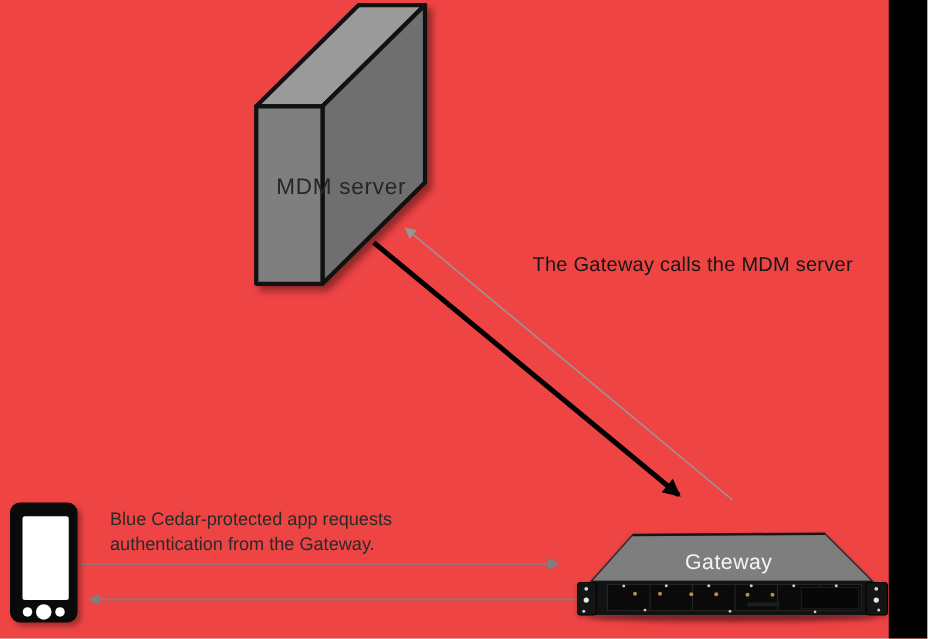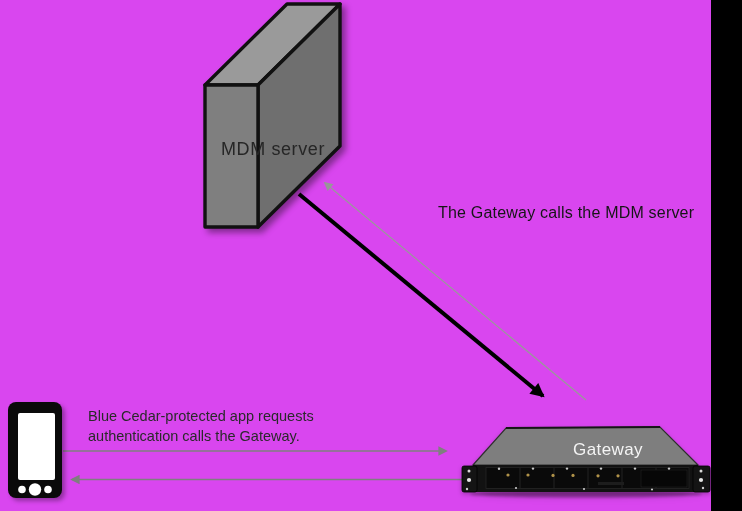--- a/index.html
+++ b/index.html
@@ -1,37 +1,37 @@
 <!DOCTYPE html>
 <html><head>
 <meta charset="utf-8">
 <style>
   html,body{margin:0;padding:0;background:#fff;}
   .stage{
-    position:relative;width:742px;height:511px;overflow:hidden;background:#d946ef;
+    position:relative;width:742px;height:511px;overflow:hidden;background:#ef4444;
     font-family:"Liberation Sans", sans-serif;
   }
   .layer{position:absolute;left:0;top:0;}
   .txt{position:absolute;color:#1a1a1a;}
   .para{
     left:27px;top:239px;width:378px;
     font-size:16px;line-height:26.5px;white-space:pre-line;color:#1b1b1b;
   }
   .call-note{
-    left:426px;top:204px;font-size:16px;color:#161616;letter-spacing:.2px;margin-left:12px;
+    left:426px;top:204px;font-size:16px;color:#161616;letter-spacing:.2px;
   }
   .bluecedar{
     left:88px;top:407px;font-size:14.5px;line-height:19.5px;white-space:pre-line;color:#2a2a2a;
   }
   .mdm-label{
     left:203px;top:139px;width:140px;text-align:center;
     font-size:18px;letter-spacing:.6px;color:#262626;
   }
   .gw-label{
-    left:523px;top:440px;width:120px;text-align:right;
+    left:523px;top:440px;width:120px;text-align:center;
     font-size:17px;letter-spacing:.4px;color:#f4f4f4;
   }
   .sidebar{
     position:absolute;left:711px;top:0;width:31px;height:511px;background:#000;
   }
   .mdm-box{filter:drop-shadow(4px 4px 3px rgba(0,0,0,.40));}
   .phone{filter:drop-shadow(3px 3px 2px rgba(0,0,0,.32));}
   .rack{filter:drop-shadow(0px 2px 2px rgba(0,0,0,.25));}
 </style>
 </head>
@@ -129,17 +129,17 @@
   </svg>
 
   <div class="txt mdm-label">MDM server</div>
 
   <div class="txt gw-label">Gateway</div>
 
   <div class="txt call-note">The Gateway calls the MDM server</div>
 
 
   <div class="txt bluecedar">Blue Cedar-protected app requests
-authentication calls the Gateway.</div>
+authentication from the Gateway.</div>
 
   <div class="sidebar"></div>
 
 </div>
 
 </body></html>

